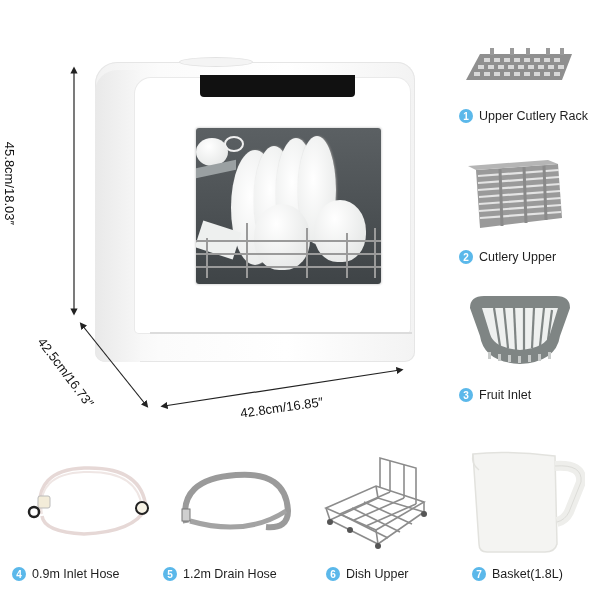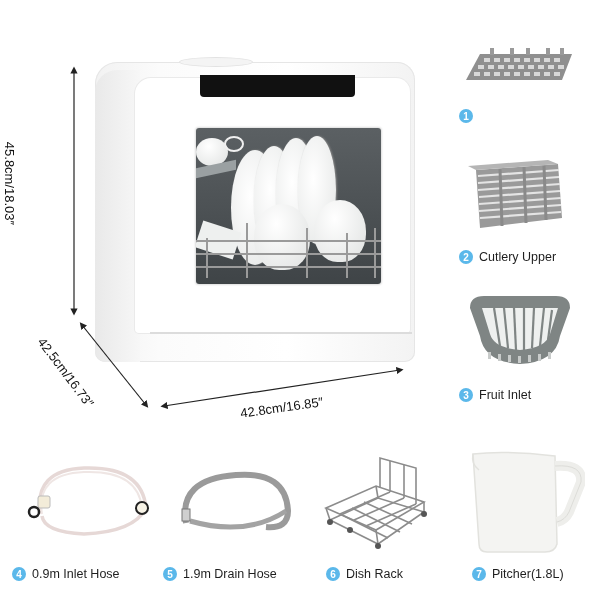--- a/index.html
+++ b/index.html
@@ -105,20 +105,21 @@
   <g fill="#9a9a9a">
       <rect x="28" y="8" width="4" height="7"></rect>
       <rect x="48" y="8" width="4" height="7"></rect>
       <rect x="64" y="8" width="4" height="7"></rect>
       <rect x="84" y="8" width="4" height="7"></rect>
       <rect x="98" y="8" width="4" height="7"></rect>
     </g>
 </svg>
 <div class="label" style="left:459px;top:109px;">
   <span class="badge">1</span>
+  <span>Upper Cutlery Rack</span>
 </div>
 
 <svg class="item-img" style="left:466px;top:160px;" width="100" height="75">
   <polygon points="10,10 92,4 96,58 14,68" fill="#9a9a9a"></polygon>
   <polygon points="10,10 92,4 82,0 2,6" fill="#b5b5b5"></polygon>
   <g stroke="#e4e4e4" stroke-width="2.2">
     <line x1="12" y1="16" x2="93" y2="10"></line>
       <line x1="12" y1="23" x2="93" y2="17"></line>
       <line x1="12" y1="30" x2="94" y2="24"></line>
       <line x1="13" y1="37" x2="94" y2="31"></line>
@@ -176,21 +177,21 @@
   <span>0.9m Inlet Hose</span>
 </div>
 
 <svg class="item-img" style="left:176px;top:465px;" width="120" height="75">
   <path d="M10,58 Q2,14 60,10 Q110,6 112,46 Q112,64 90,62" fill="none" stroke="#9a9a9a" stroke-width="6"></path>
   <path d="M14,56 Q70,72 110,46" fill="none" stroke="#a3a3a3" stroke-width="5"></path>
   <rect x="6" y="44" width="8" height="12" fill="#cfcfcf" stroke="#777"></rect>
 </svg>
 <div class="label" style="left:163px;top:567px;">
   <span class="badge">5</span>
-  <span>1.9m Drain Hose</span>
+  <span>1.2m Drain Hose</span>
 </div>
 
 <svg class="item-img" style="left:320px;top:448px;" width="110" height="110">
   <g fill="none" stroke="#8c8c8c" stroke-width="1.6">
     <polygon points="6,60 56,38 104,54 56,82"></polygon>
     <polygon points="10,72 58,50 104,64 58,96"></polygon>
     <line x1="6" y1="60" x2="10" y2="72"></line>
       <line x1="56" y1="82" x2="58" y2="96"></line>
       <line x1="104" y1="54" x2="104" y2="64"></line>
     <line x1="56" y1="38" x2="58" y2="50"></line>
@@ -206,25 +207,25 @@
   </g>
   <g fill="#555">
       <circle cx="10" cy="74" r="3"></circle>
       <circle cx="58" cy="98" r="3"></circle>
       <circle cx="104" cy="66" r="3"></circle>
       <circle cx="30" cy="82" r="3"></circle>
     </g>
 </svg>
 <div class="label" style="left:326px;top:567px;">
   <span class="badge">6</span>
-  <span>Dish Rack</span>
+  <span>Dish Upper</span>
 </div>
 
 <svg class="item-img" style="left:465px;top:448px;" width="120" height="110">
   <path d="M8,6 Q40,2 90,8 L92,96 Q90,104 80,104 L22,104 Q14,104 14,96 Z" fill="#f4f4f2" stroke="#e2e2de" stroke-width="1.5"></path>
   <path d="M8,6 Q6,16 14,22" fill="none" stroke="#e2e2de" stroke-width="1.5"></path>
   <path d="M90,18 Q118,16 116,34 L104,64 Q100,72 92,74" fill="none" stroke="#eeeeeb" stroke-width="10"></path>
   <path d="M90,18 Q118,16 116,34 L104,64 Q100,72 92,74" fill="none" stroke="#dcdcd8" stroke-width="1"></path>
 </svg>
 <div class="label" style="left:472px;top:567px;">
   <span class="badge">7</span>
-  <span>Pitcher(1.8L)</span>
+  <span>Basket(1.8L)</span>
 </div>
 
 </body></html>

